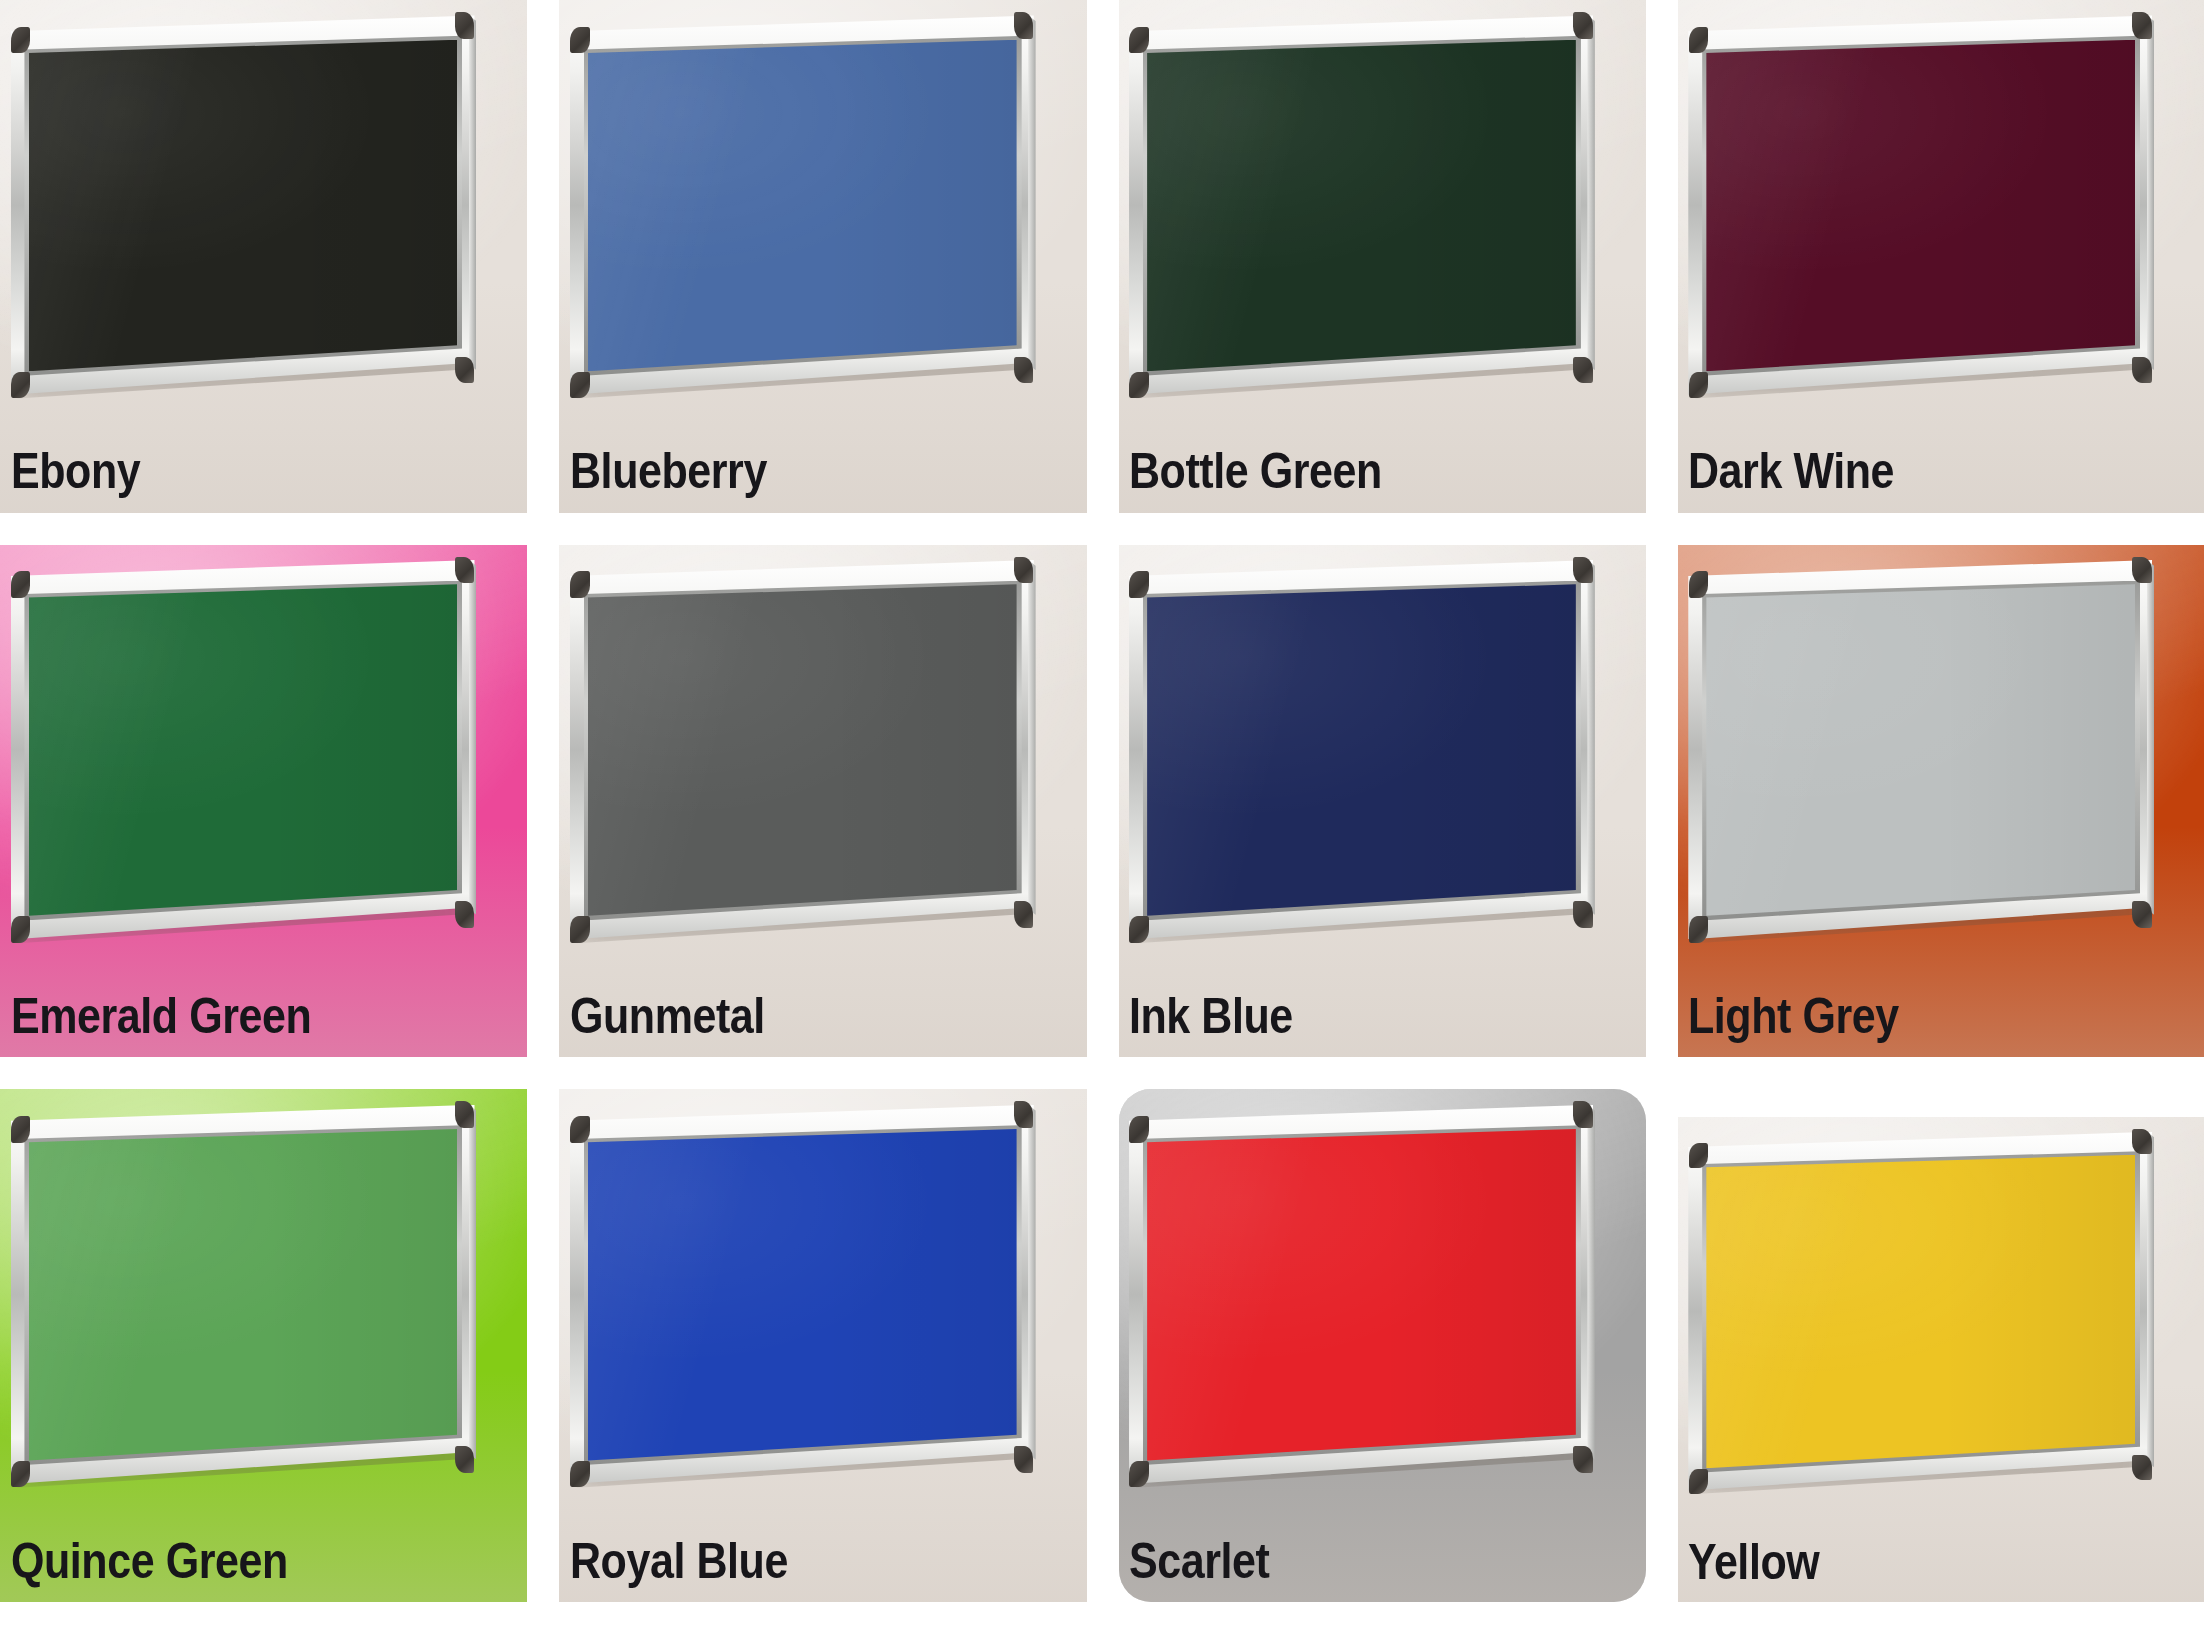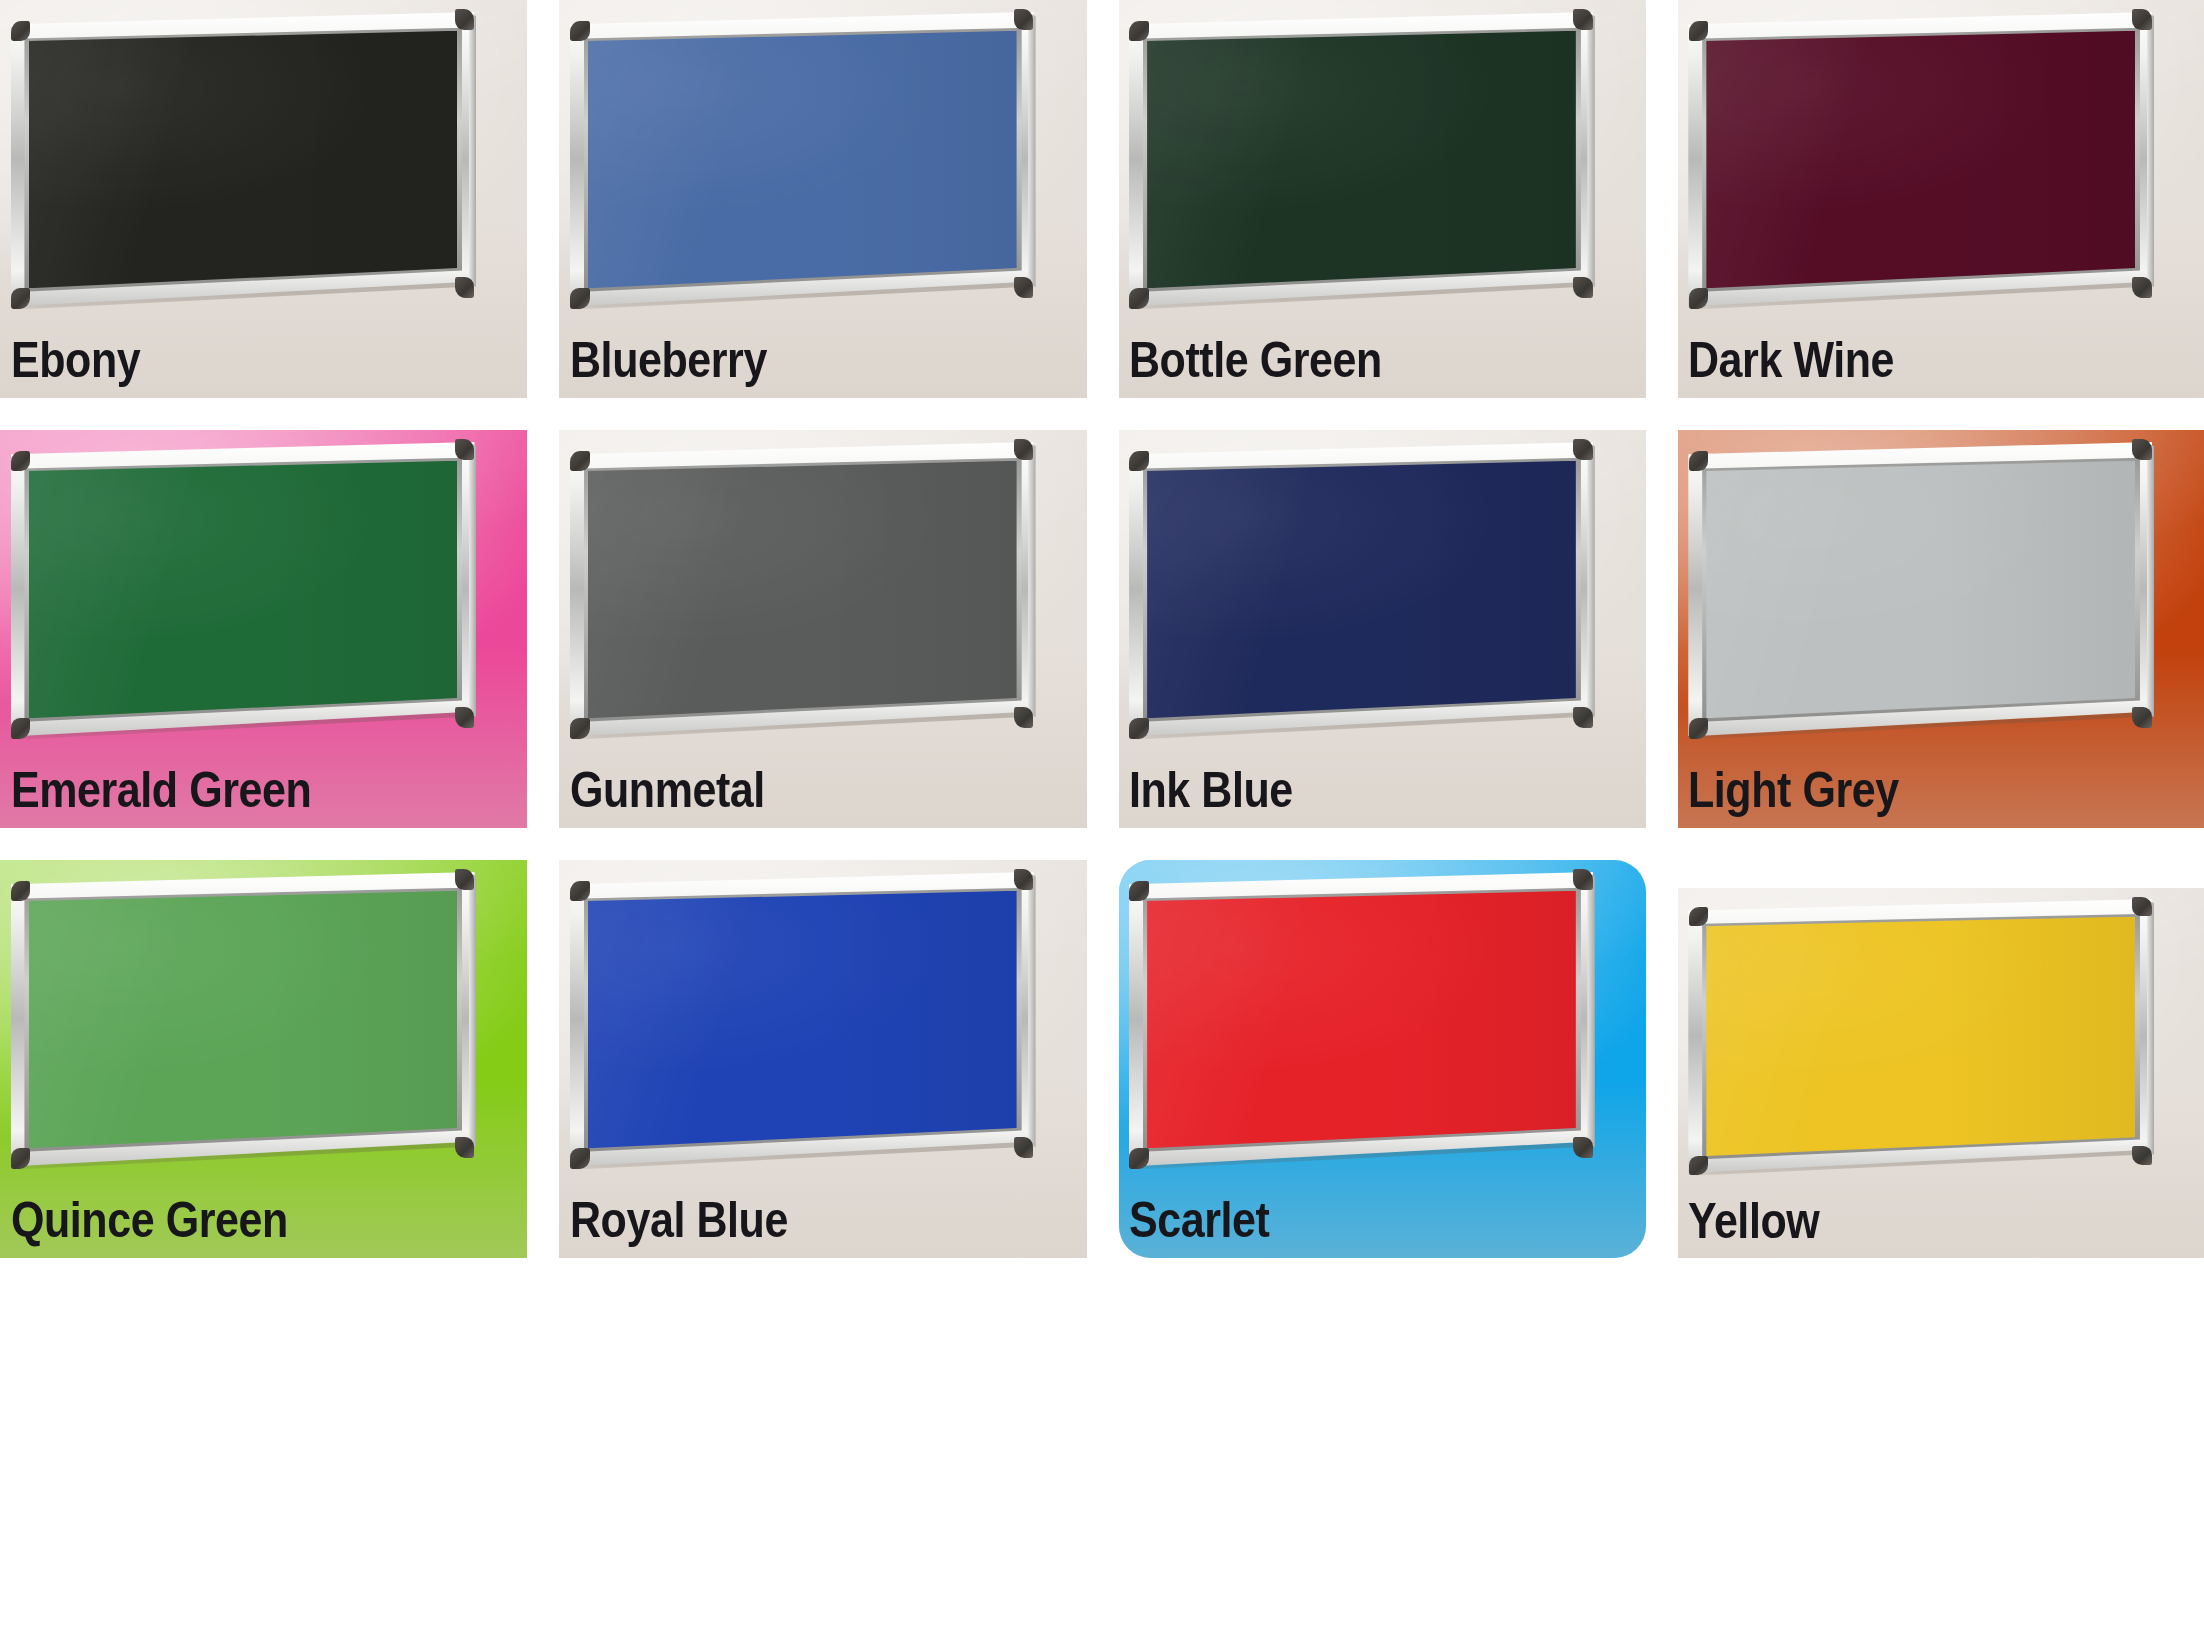--- a/index.html
+++ b/index.html
@@ -8,21 +8,21 @@
   html, body {
     width: 2205px;
     height: 1653px;
     background: #ffffff;
     font-family: "Liberation Sans", "DejaVu Sans", sans-serif;
     overflow: hidden;
   }
 
   #swatch-grid {
     width: 2205px;
-    height: 1258px;
+    height: 1602px;
     display: grid;
     grid-template-columns: repeat(4, 1fr);
     grid-template-rows: repeat(3, 1fr);
     column-gap: 15.7px;
     row-gap: 19px;
     background: #ffffff;
     gap: 32px;
   }
 
   .swatch-cell {
@@ -333,21 +333,21 @@
           <div class="felt" style="--felt: #1f43b5;"></div>
           <div class="sheen"></div>
         </div>
         <div class="cap tl"></div>
         <div class="cap tr"></div>
         <div class="cap bl"></div>
         <div class="cap br"></div>
       </div>
       <div class="swatch-label" style="color: rgb(23, 22, 26);">Royal Blue</div>
     </div>
-    <div class="swatch-cell" style="background: #0ea5e9; border-radius: 32px;">
+    <div class="swatch-cell" style="background: #a3a3a3; border-radius: 32px;">
       <div class="wall-light"></div>
       <div class="board-stage">
         <div class="board-shadow"></div>
         <div class="frame"></div>
         <div class="side-return"></div>
         <div class="frame-inner"></div>
         <div class="board-face">
           <div class="felt" style="--felt: #e62229;"></div>
           <div class="sheen"></div>
         </div>

